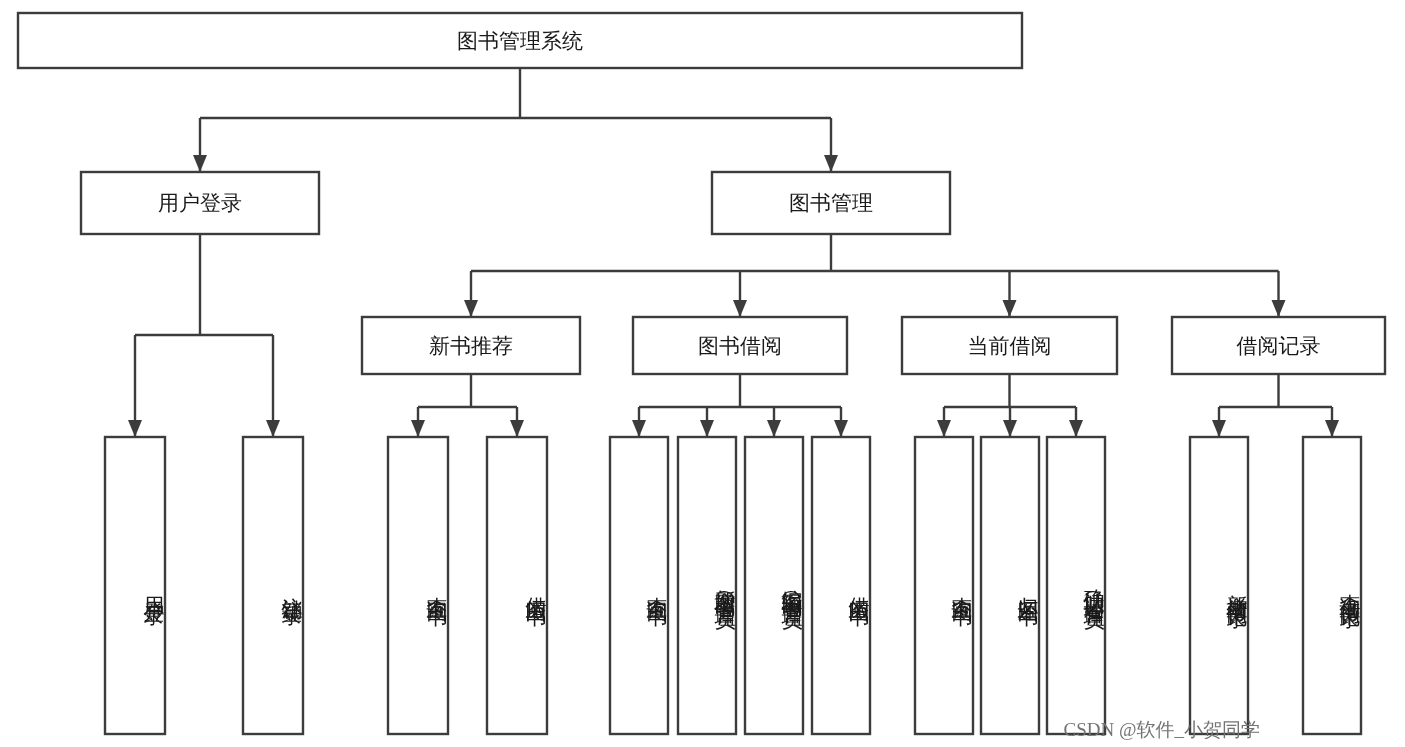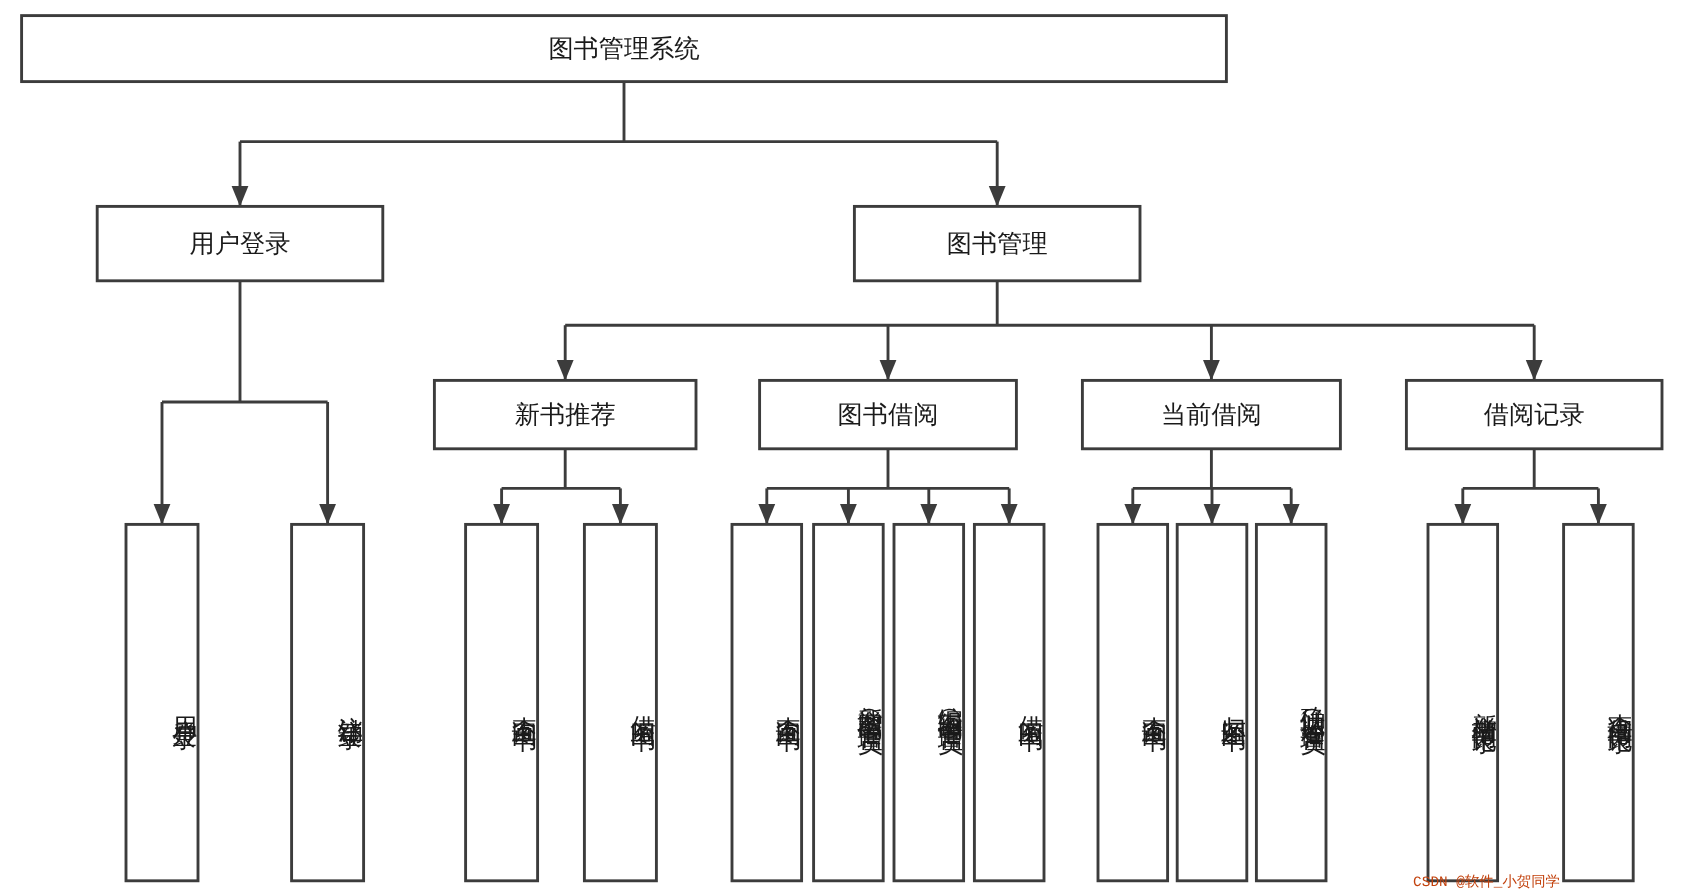--- a/index.html
+++ b/index.html
@@ -11,21 +11,20 @@
     width: 1405px;
     height: 747px;
     font-family: "DejaVu Sans", "Liberation Sans", sans-serif;
     overflow: hidden;
   }
   #diagram-root {
     position: relative;
     width: 1268px;
     height: 747px;
     background: #ffffff;
-    padding-left: 40px;
   }
   svg#tree-svg {
     position: absolute;
     left: 0;
     top: 0;
     width: 1405px;
     height: 747px;
   }
   .node-box {
     fill: #ffffff;
@@ -61,23 +60,23 @@
     white-space: nowrap;
     display: flex;
     align-items: flex-start;
     justify-content: center;
     pointer-events: none;
   }
   .watermark {
     position: absolute;
     right: 8px;
     bottom: 4px;
-    font-family: Liberation Mono, monospace;
-    font-size: 12px;
-    color: #c2410c;
+    font-family: Liberation Serif, serif;
+    font-size: 19px;
+    color: #737373;
     white-space: nowrap;
   }
 </style>
 </head>
 <body>
 
 <div id="diagram-root">
 
   <svg id="tree-svg" viewBox="0 0 1405 747">
     <g id="connector-layer">

